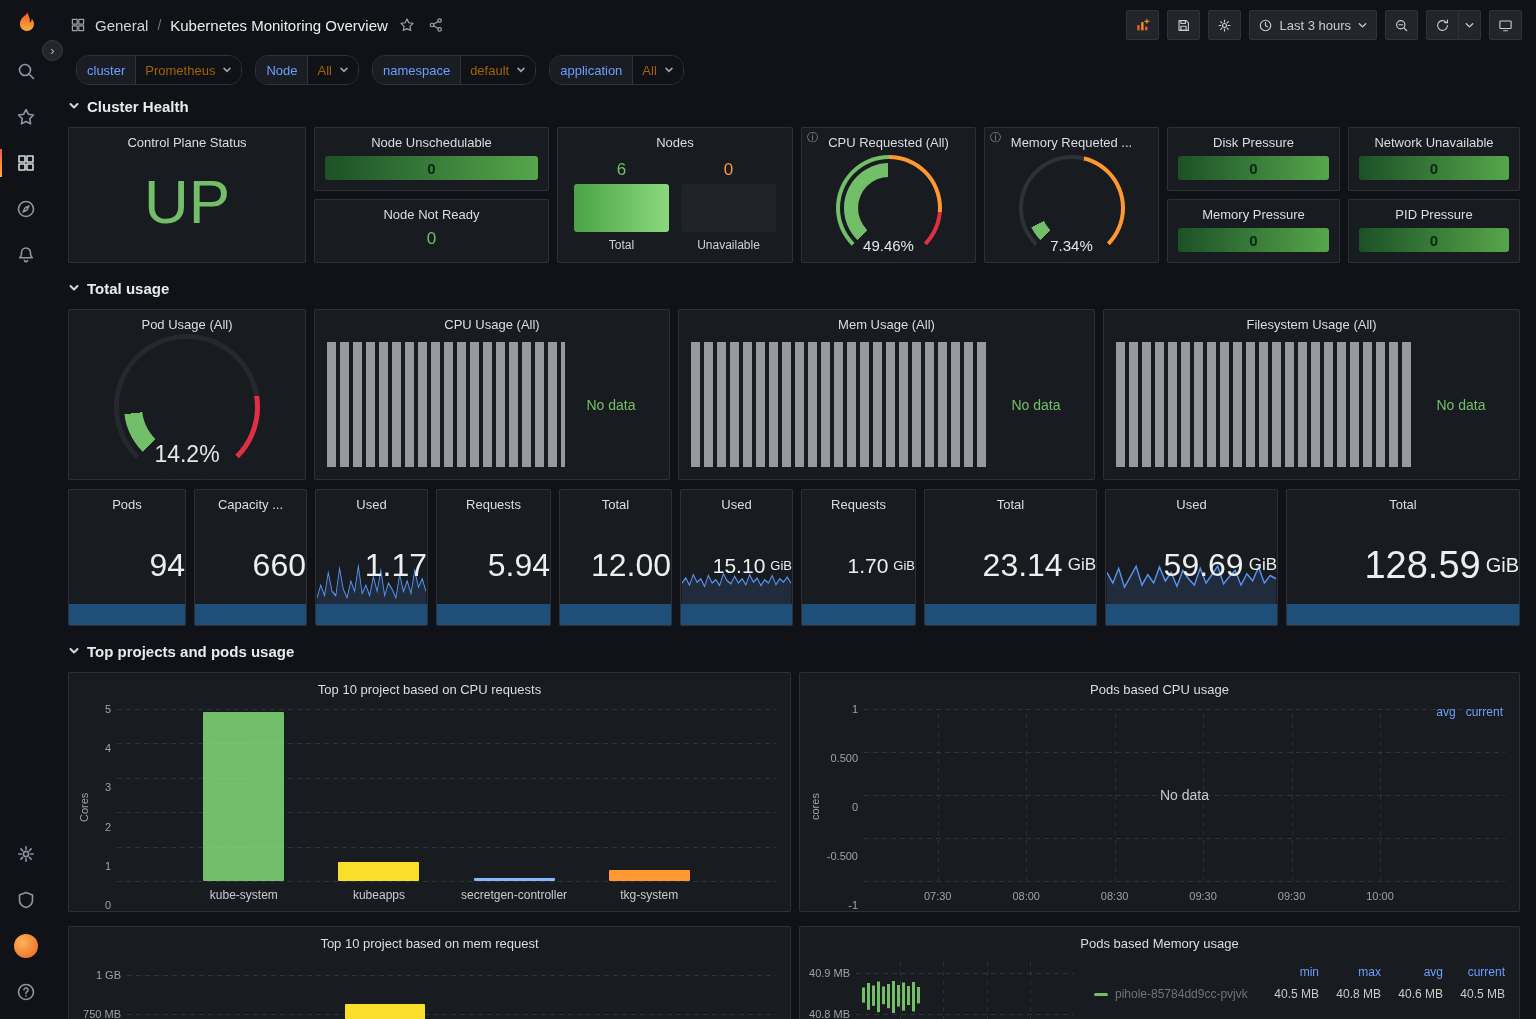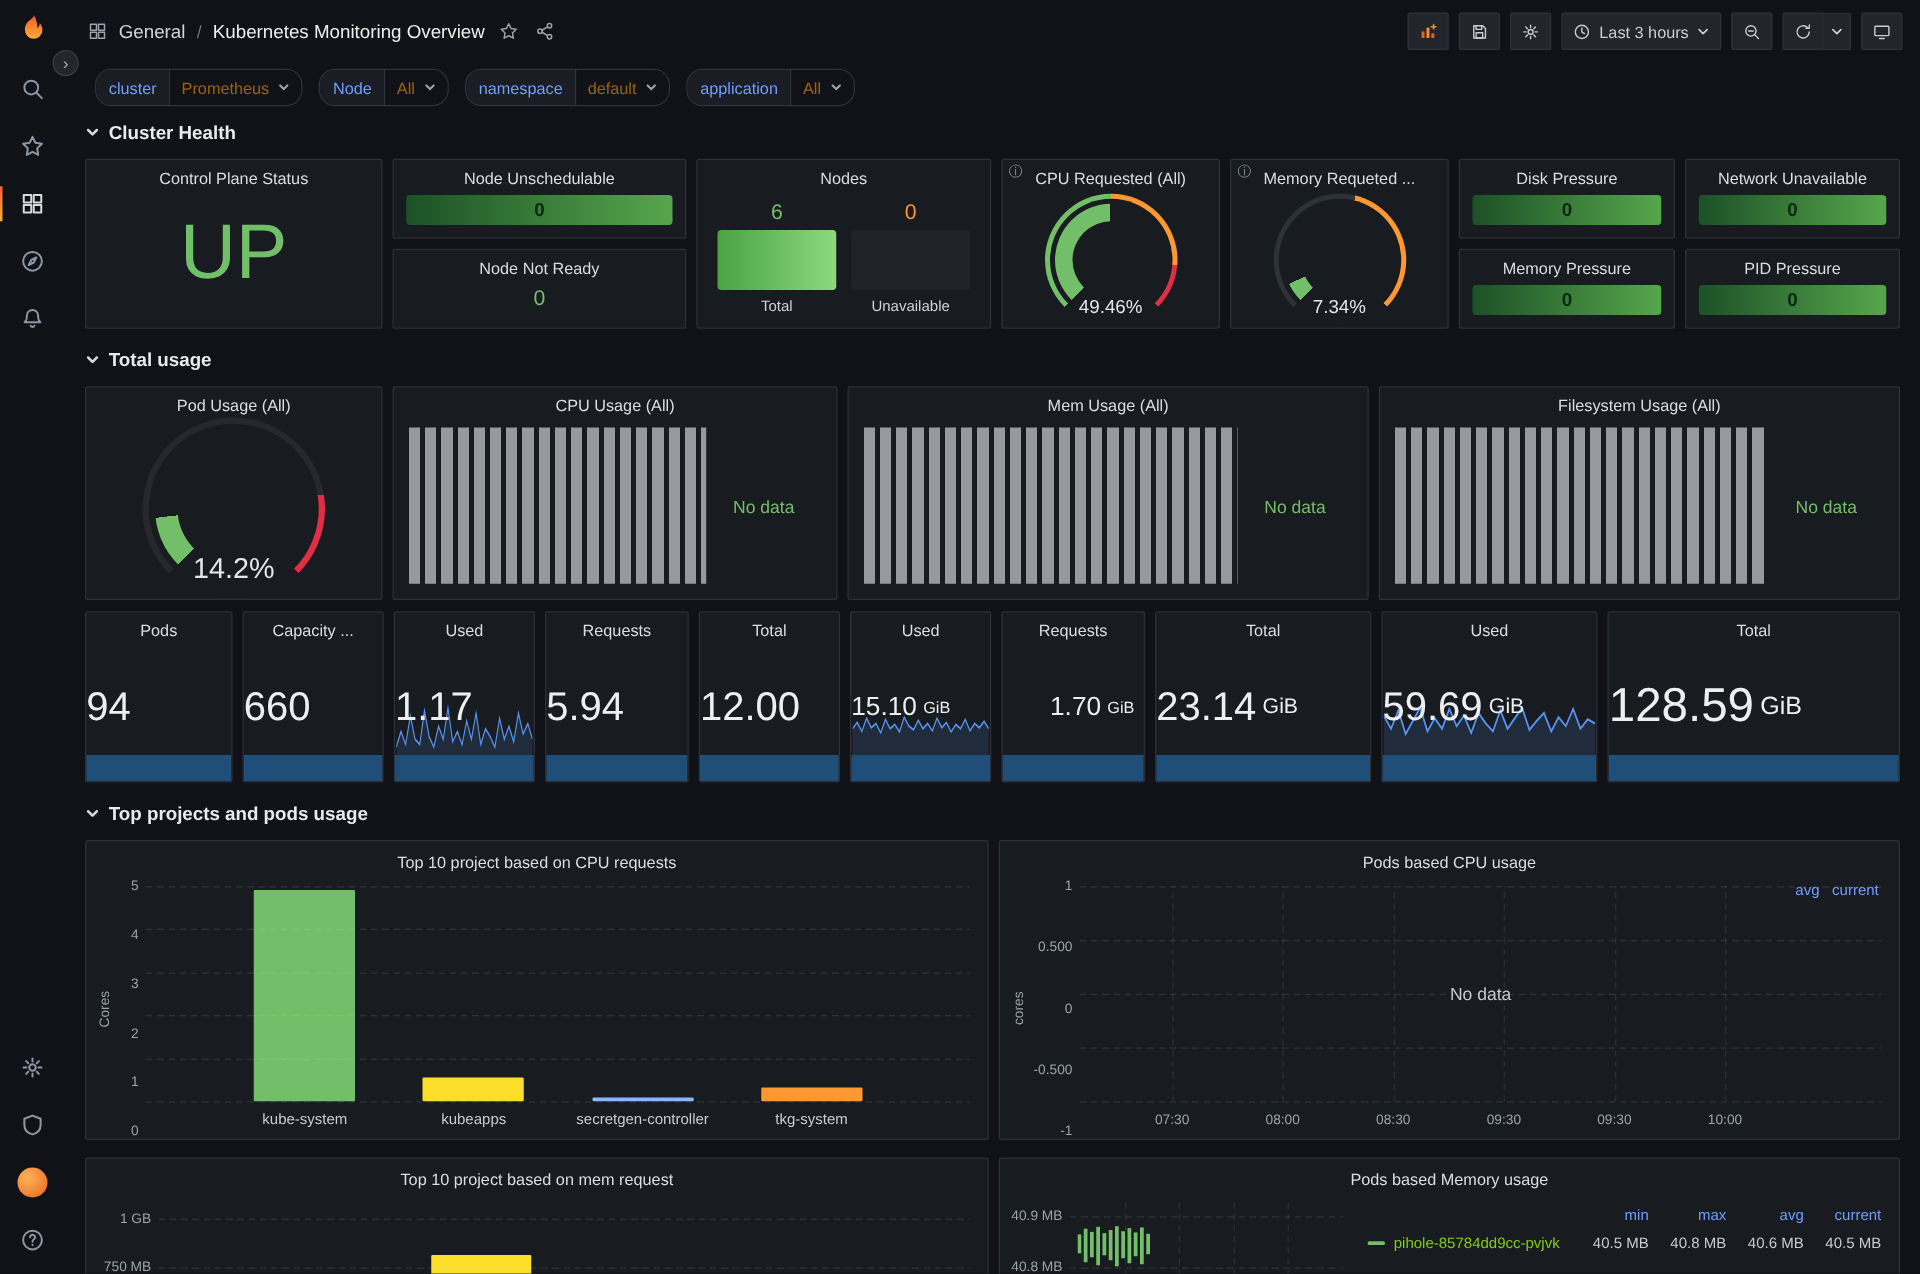--- a/index.html
+++ b/index.html
@@ -88,21 +88,21 @@
 .gval{position:absolute;left:0;right:0;text-align:center;color:#e4e5e7;z-index:3}
 .gauge.sm .gval{bottom:7px;font-size:15px}
 .gauge.lg .gval{bottom:12px;font-size:23px;font-weight:500}
 
 
 .nd-body{flex:1;display:flex;align-items:stretch;margin:10px 12px 12px}
 .nd-bars{flex:1;background:repeating-linear-gradient(90deg,#96999f 0 9px,#181b1f 9px 13px)}
 .nd-text{width:92px;display:flex;align-items:center;justify-content:center;color:#73bf69;font-size:14px}
 
 
-.stat-panel .stat-val{flex:1;display:flex;align-items:center;justify-content:flex-start;gap:5px;z-index:2;padding-top:14px}
+.stat-panel .stat-val{flex:1;display:flex;align-items:center;justify-content:flex-end;gap:5px;z-index:2;padding-top:14px}
 .stat-panel .num{font-size:32px;font-weight:500;color:#edeef0;line-height:1}
 .stat-panel .unit{font-size:17px;font-weight:500;color:#edeef0}
 .stat-bar{height:21px;flex:0 0 21px;background:#1f4e79;z-index:1}
 .spark{position:absolute;left:1px;right:1px;bottom:21px;height:42px;z-index:0;width:calc(100% - 2px)}
 
 
 .chart-panel .p-title{padding-top:9px}
 .chart-area{flex:1;display:flex;padding:12px 14px 6px 8px;min-height:0}
 .axis-label{writing-mode:vertical-rl;transform:rotate(180deg);font-size:11px;color:#9da2ab;display:flex;align-items:center;justify-content:center;width:14px}
 .yticks{position:relative;width:26px;flex:0 0 auto}
@@ -123,21 +123,21 @@
 .legend-top{position:absolute;top:32px;right:16px;display:flex;gap:10px;z-index:3}
 .lg-item{color:#6e9fff;font-size:12px;cursor:pointer}
 .nodata-center{position:absolute;left:0;right:0;top:50%;transform:translateY(-50%);text-align:center;color:#c9cace;font-size:14px}
 
 
 .mem-body{flex:1;display:flex;padding:10px 12px 0 6px;min-height:0}
 .mem-plot{width:218px;position:relative;flex:0 0 auto}
 .minibars{position:absolute;top:4px;left:6px}
 .mem-legend{flex:1;padding:4px 2px 0 20px;font-size:12px;min-width:0}
 .lt-head,.lt-row{display:flex;align-items:flex-start;height:22px}
-.lt-name{flex:1;display:flex;align-items:center;gap:7px;min-width:0;white-space:nowrap;overflow:hidden;color:#84cc16;cursor:pointer}
+.lt-name{flex:1;display:flex;align-items:center;gap:7px;min-width:0;white-space:nowrap;overflow:hidden;color:#737373;cursor:pointer}
 .lt-col{width:62px;text-align:right;flex:0 0 auto}
 .lt-head .lt-col{color:#6e9fff;cursor:pointer}
 .lt-row .lt-col{color:#c9cace}
 .dash{display:inline-block;width:14px;height:3px;border-radius:2px;background:#73bf69}
 </style>
 </head>
 <body>
 
 <div class="app">
 

